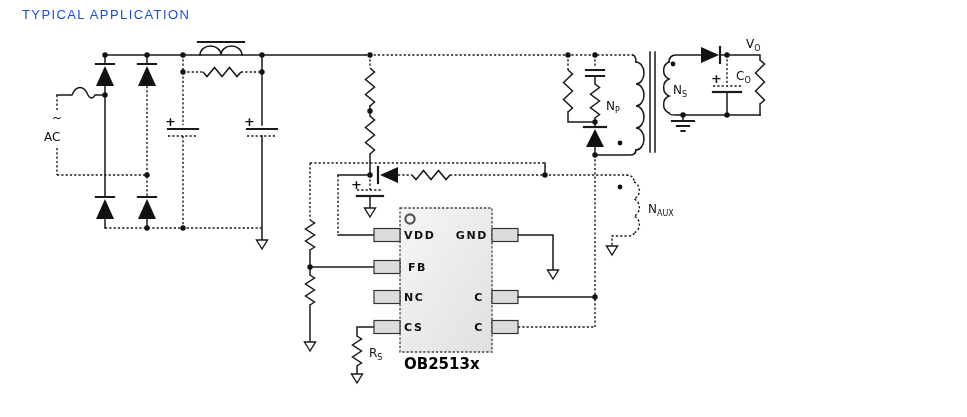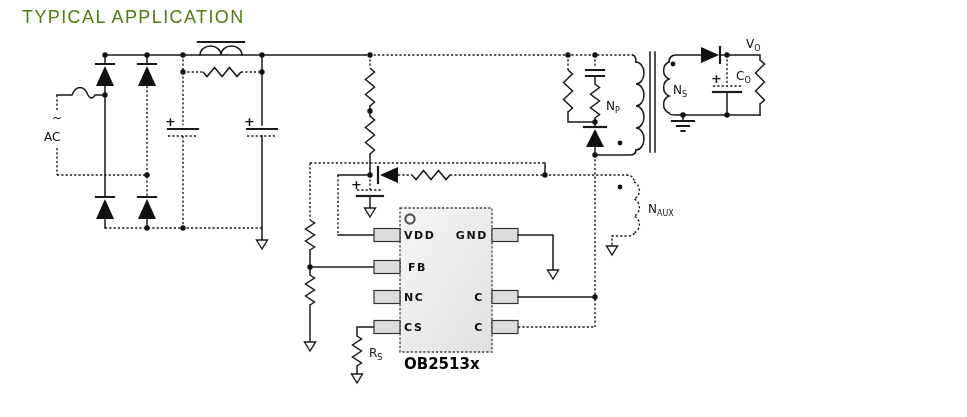--- a/index.html
+++ b/index.html
@@ -1,19 +1,19 @@
 <!DOCTYPE html>
 <html><head>
 <meta charset="utf-8">
 <style>
   html,body{margin:0;padding:0;background:#ffffff;}
   .page{position:relative;width:967px;height:417px;background:#ffffff;overflow:hidden;
         font-family:"Liberation Sans", sans-serif;}
-  .title{position:absolute;left:22px;top:7px;font-size:18px;font-weight:500;
-         letter-spacing:1.4px;color:#4d7c0f;}
+  .title{position:absolute;left:22px;top:7px;font-size:13px;font-weight:500;
+         letter-spacing:1.4px;color:#1d4ed8;}
   svg{position:absolute;left:0;top:0;}
   .w  {stroke:#1a1a1a;stroke-width:1.5;fill:none;stroke-linecap:square;}
   .dw {stroke:#1a1a1a;stroke-width:1.4;fill:none;stroke-linecap:butt;stroke-dasharray:2.2,2.1;}
   .w2 {stroke:#1a1a1a;stroke-width:2.2;fill:none;stroke-linecap:square;}
   .zz {stroke:#1a1a1a;stroke-width:1.5;fill:none;stroke-linejoin:miter;}
   .tri{fill:#111111;stroke:none;}
   .gnd{fill:#ffffff;stroke:#1a1a1a;stroke-width:1.4;stroke-linejoin:miter;}
   .dot{fill:#111111;stroke:none;}
   .lbl{font-family:"DejaVu Sans", sans-serif;font-size:12px;fill:#111111;}
   .sub{font-size:8px;}

